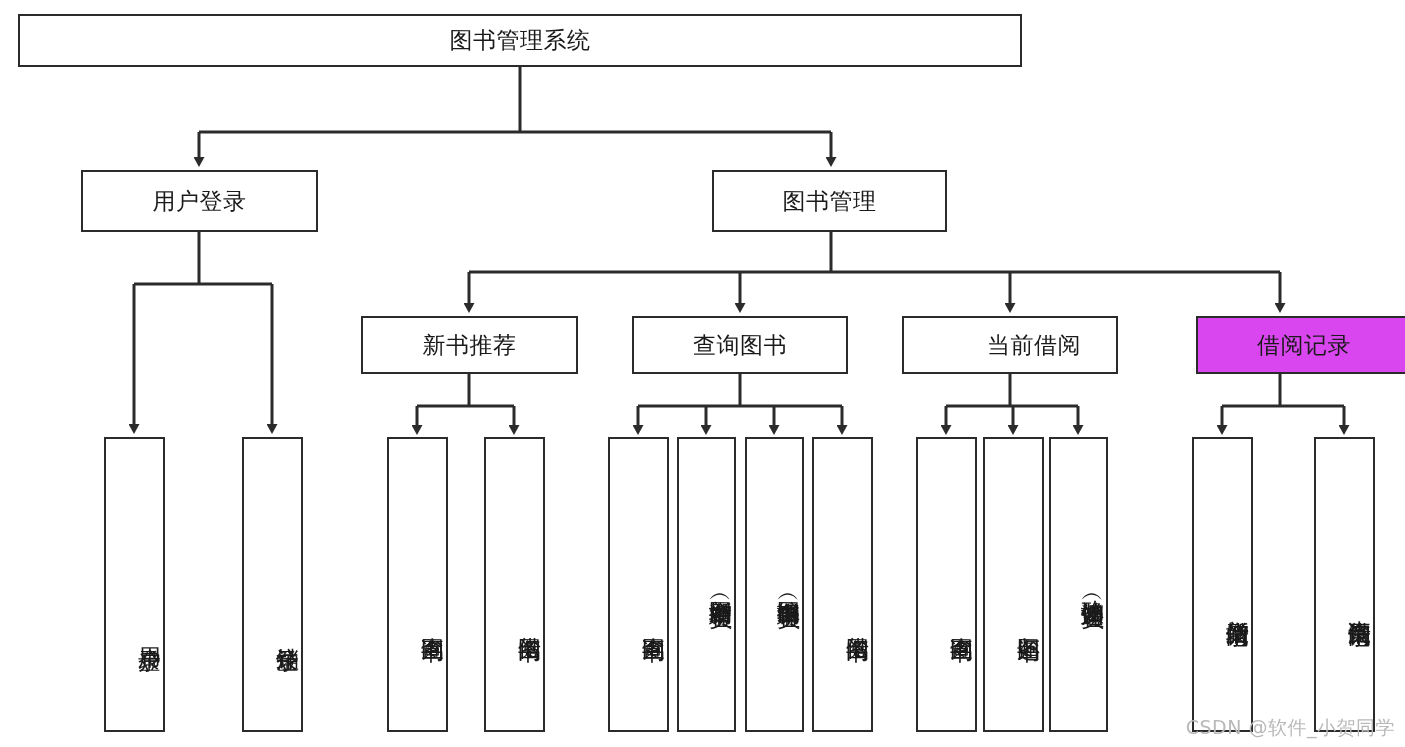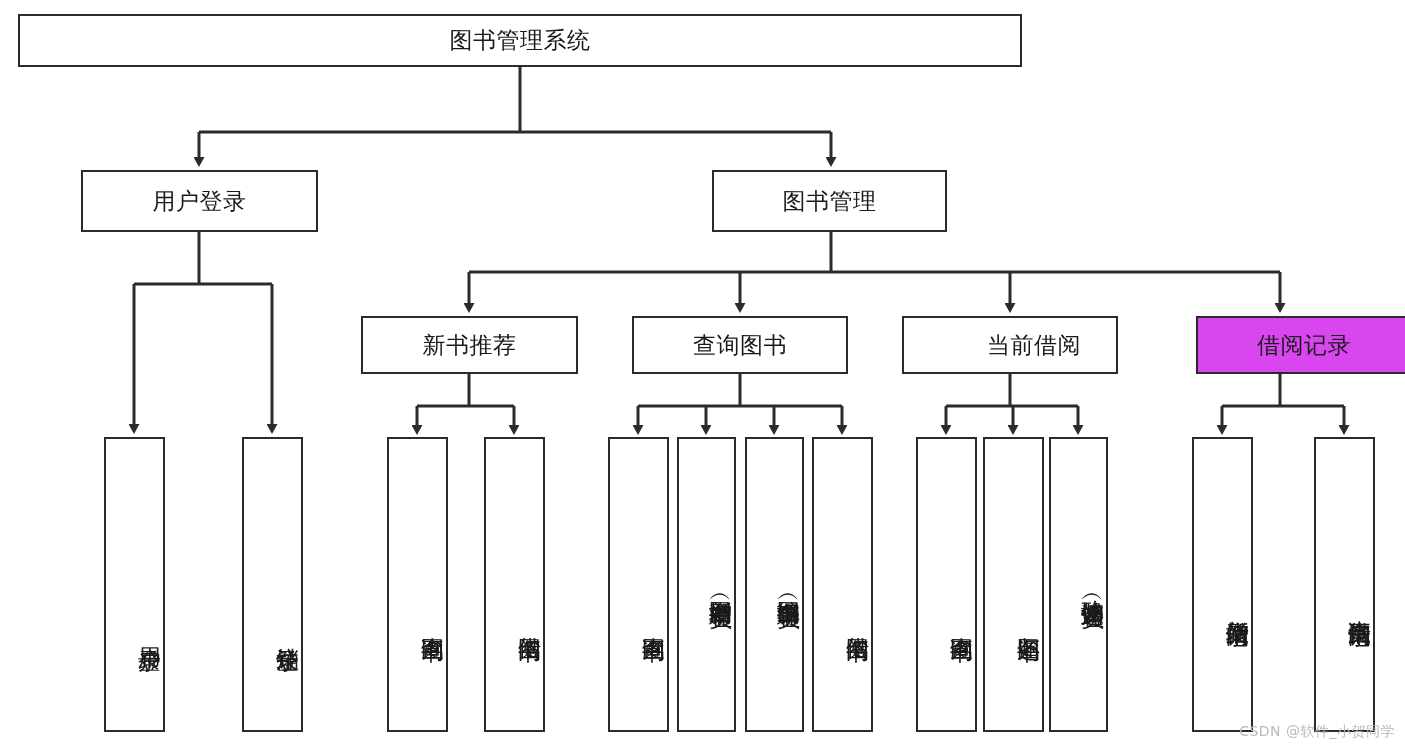--- a/index.html
+++ b/index.html
@@ -60,21 +60,21 @@
   }
   .node-v .vlabel {
     writing-mode: vertical-rl;
     text-orientation: upright;
     display: block;
   }
   #watermark {
     position: absolute;
     right: 10px;
     bottom: 6px;
-    font-size: 14px;
+    font-size: 19px;
     color: #b9b9b9;
     white-space: nowrap;
     letter-spacing: 0.5px;
   }
 </style>
 </head>
 <body>
 
 <div id="diagram-root" style="background: rgb(255, 255, 255);">
 

